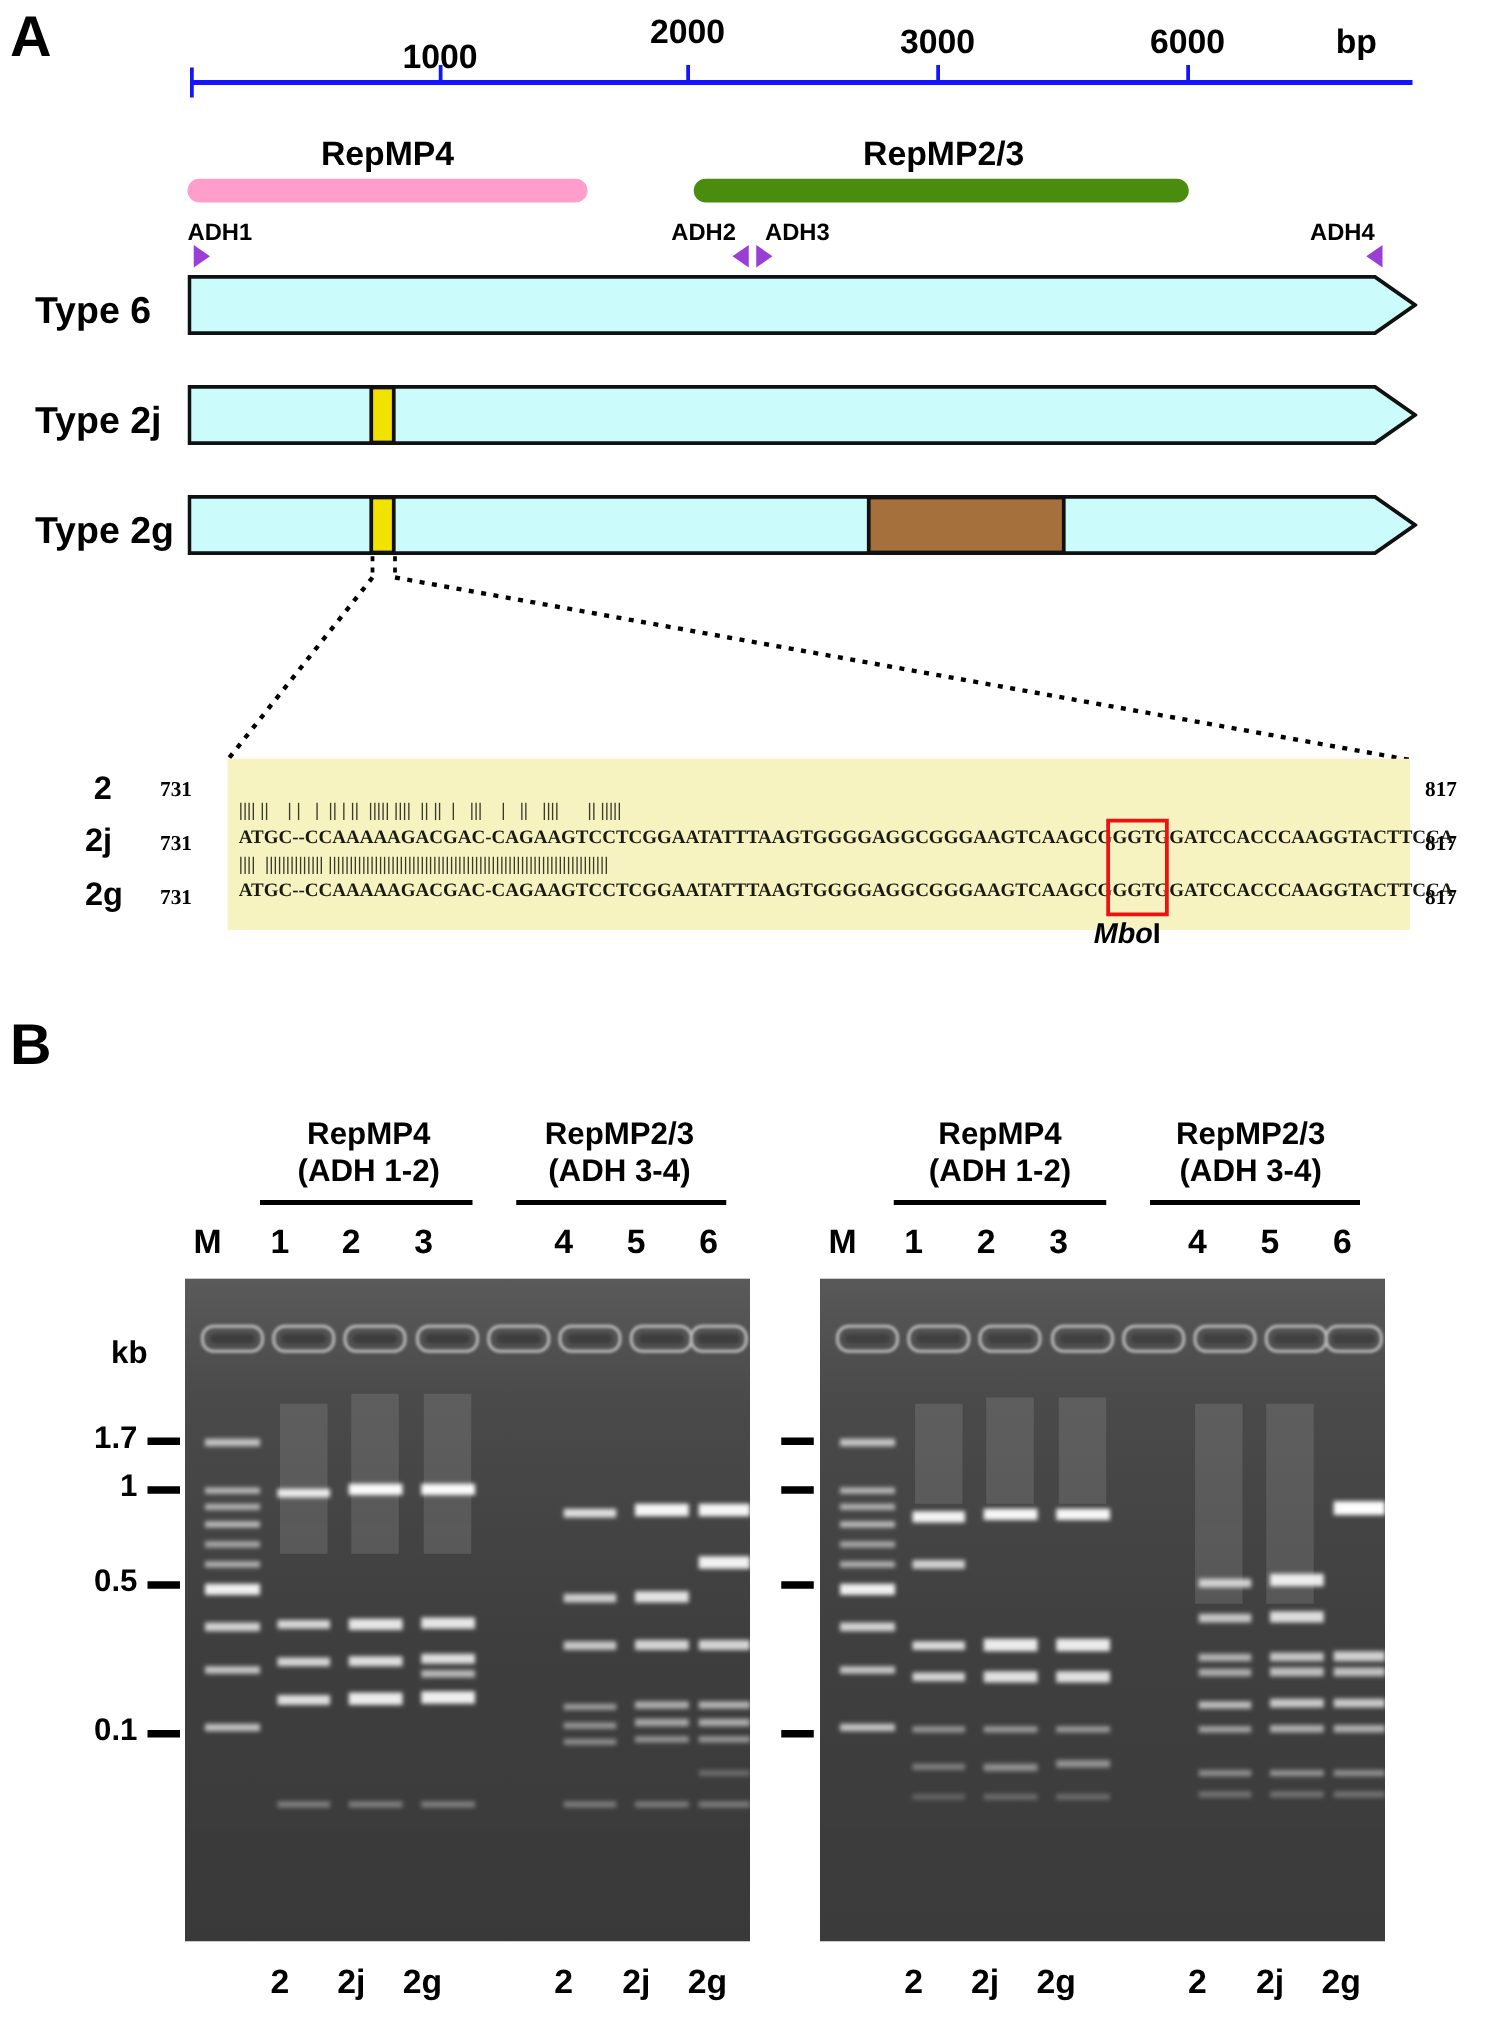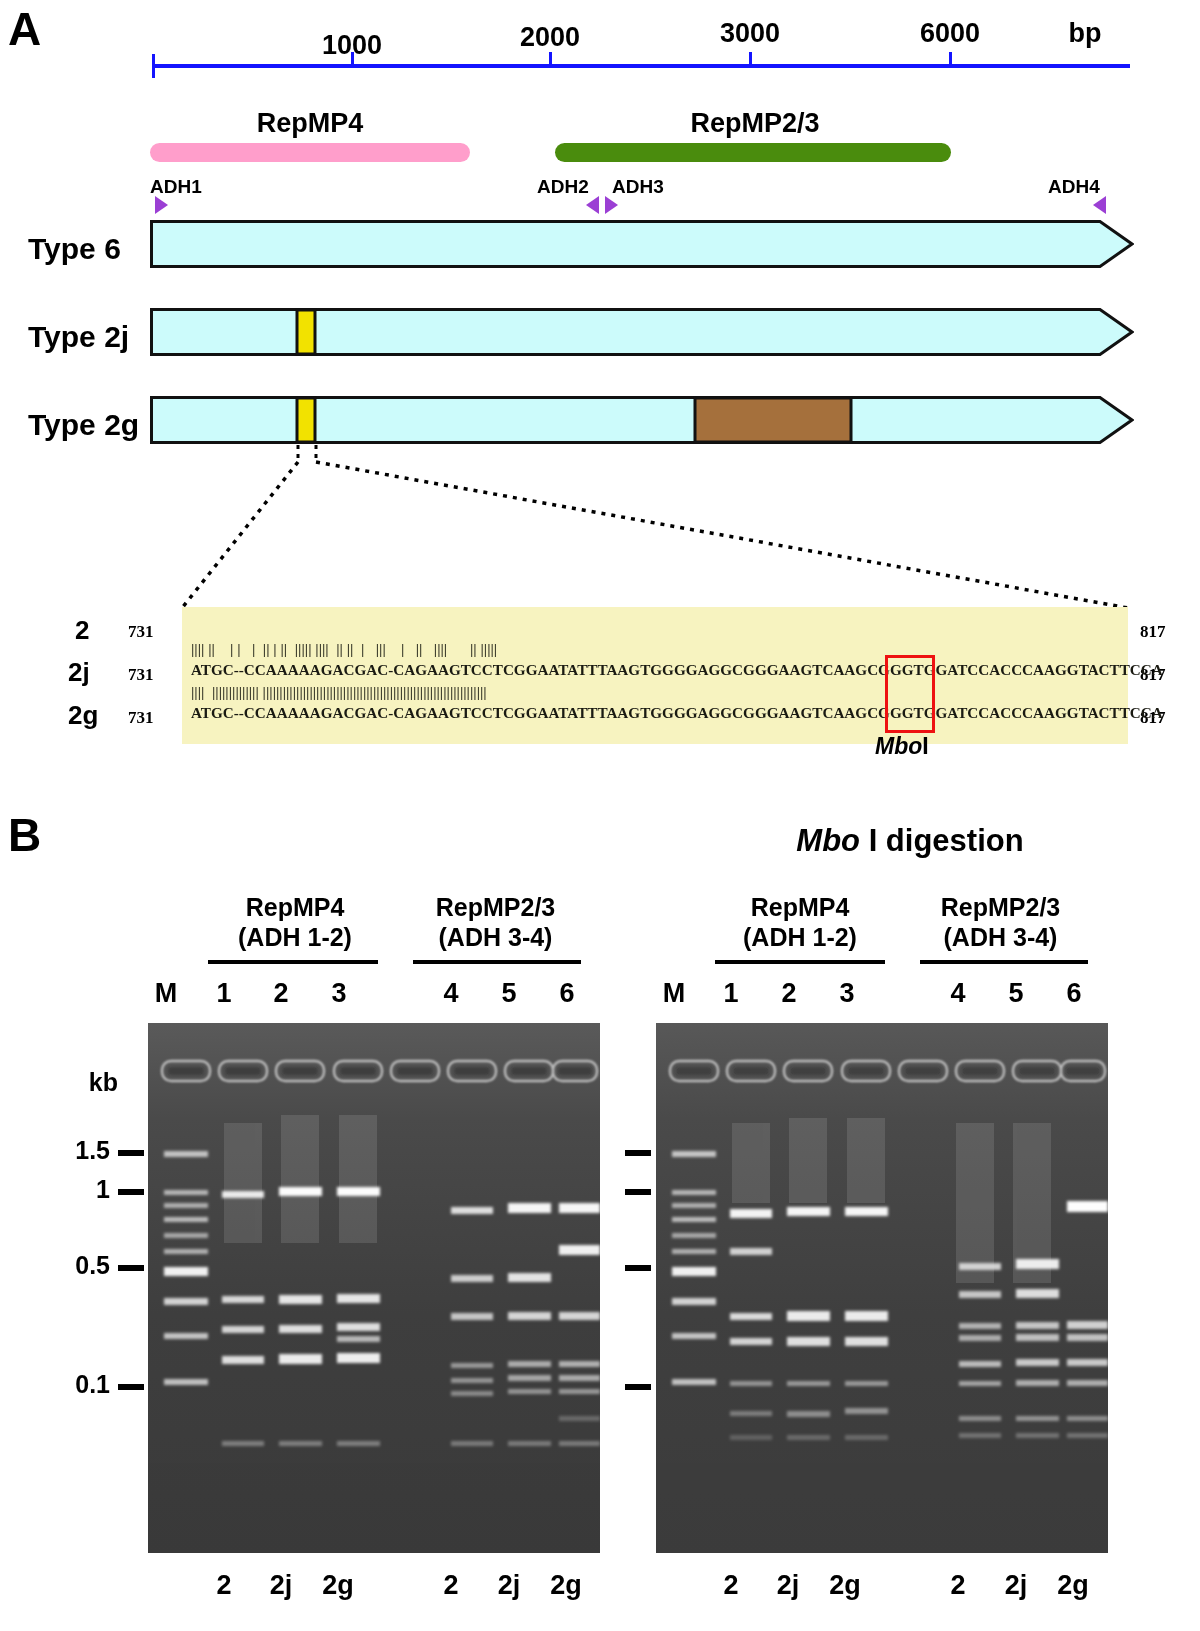--- a/index.html
+++ b/index.html
@@ -56,21 +56,21 @@
   .gel svg{display:block;}
 </style>
 </head>
 <body>
 
 <div class="fig">
 
   <div class="panel-letter abs" style="left:8px;top:6px;">A</div>
 
   <div class="axis-label abs" style="left:292px;top:18px;width:120px;margin-top:12px;">1000</div>
-  <div class="axis-label abs" style="left:490px;top:22px;width:120px;">2000</div>
+  <div class="axis-label abs" style="left:490px;top:10px;width:120px;">2000</div>
   <div class="axis-label abs" style="left:690px;top:18px;width:120px;">3000</div>
   <div class="axis-label abs" style="left:890px;top:18px;width:120px;">6000</div>
   <div class="axis-label abs" style="left:1040px;top:18px;width:90px;">bp</div>
 
   <div class="axis-line abs" style="left:152px;top:64px;width:978px;"></div>
   <div class="axis-tick abs" style="left:152px;top:54px;height:24px;"></div>
   <div class="axis-tick abs" style="left:351px;top:52px;height:14px;"></div>
   <div class="axis-tick abs" style="left:549px;top:52px;height:14px;"></div>
   <div class="axis-tick abs" style="left:749px;top:52px;height:14px;"></div>
   <div class="axis-tick abs" style="left:949px;top:52px;height:14px;"></div>
@@ -140,21 +140,20 @@
   <div class="seqrow abs" style="left:191px;top:661px;width:940px;">ATGC--CCAAAAAGACGAC-CAGAAGTCCTCGGAATATTTAAGTGGGGAGGCGGGAAGTCAAGCGGGTGGATCCACCCAAGGTACTTCCA</div>
   <div class="barsrow abs" style="left:191px;top:683px;width:940px;">||||  |||||||||||||| |||||||||||||||||||||||||||||||||||||||||||||||||||||||||||||||||||</div>
   <div class="seqrow abs" style="left:191px;top:704px;width:940px;">ATGC--CCAAAAAGACGAC-CAGAAGTCCTCGGAATATTTAAGTGGGGAGGCGGGAAGTCAAGCGGGTGGATCCACCCAAGGTACTTCCA</div>
 
   <div class="mborect abs" style="left:885px;top:655px;width:44px;height:72px;"></div>
   <div class="mbo-label abs" style="left:875px;top:733px;"><span class="ital bold">Mbo</span><span class="bold">I</span></div>
 
   <div class="panel-letter abs" style="left:8px;top:812px;">B</div>
 
 
-  <div class="dig-title abs" style="left:700px;top:823px;width:420px;"><span class="ital">Mbo</span><span> I digestion</span></div>
 
   <div class="grp-title abs" style="left:195px;top:893px;width:200px;">
     <div>RepMP4</div>
     <div>(ADH 1-2)</div>
   </div>
   <div class="grp-rule abs" style="left:208px;top:960px;width:170px;"></div>
 
   <div class="grp-title abs" style="left:393px;top:893px;width:205px;">
     <div>RepMP2/3</div>
     <div>(ADH 3-4)</div>
@@ -184,21 +183,21 @@
   <div class="lane-num abs" style="left:650px;top:978px;width:48px;">M</div>
   <div class="lane-num abs" style="left:709px;top:978px;width:44px;">1</div>
   <div class="lane-num abs" style="left:767px;top:978px;width:44px;">2</div>
   <div class="lane-num abs" style="left:825px;top:978px;width:44px;">3</div>
   <div class="lane-num abs" style="left:936px;top:978px;width:44px;">4</div>
   <div class="lane-num abs" style="left:994px;top:978px;width:44px;">5</div>
   <div class="lane-num abs" style="left:1052px;top:978px;width:44px;">6</div>
 
   <div class="kb-lab abs" style="left:40px;top:1068px;width:78px;">kb</div>
 
-  <div class="kb-lab abs" style="left:30px;top:1136px;width:80px;">1.5</div>
+  <div class="kb-lab abs" style="left:30px;top:1136px;width:80px;">1.7</div>
   <div class="kb-tick abs" style="left:118px;top:1150px;width:26px;"></div>
 
   <div class="kb-lab abs" style="left:30px;top:1175px;width:80px;">1</div>
   <div class="kb-tick abs" style="left:118px;top:1189px;width:26px;"></div>
 
   <div class="kb-lab abs" style="left:30px;top:1251px;width:80px;">0.5</div>
   <div class="kb-tick abs" style="left:118px;top:1265px;width:26px;"></div>
 
   <div class="kb-lab abs" style="left:30px;top:1370px;width:80px;">0.1</div>
   <div class="kb-tick abs" style="left:118px;top:1384px;width:26px;"></div>

